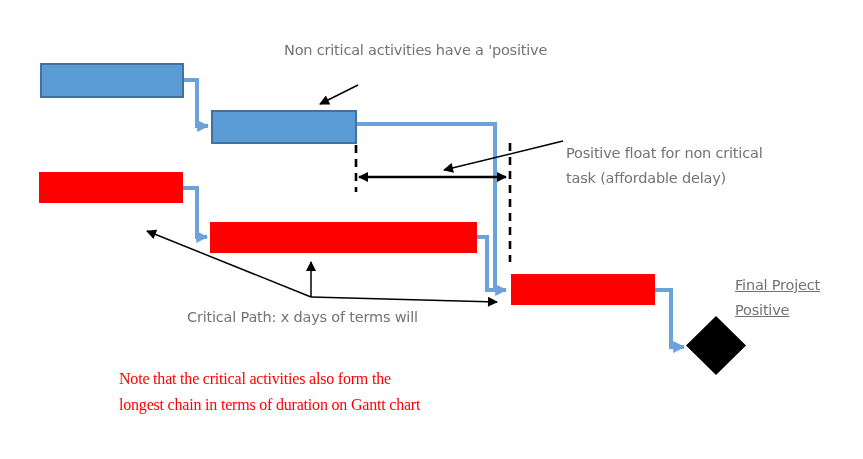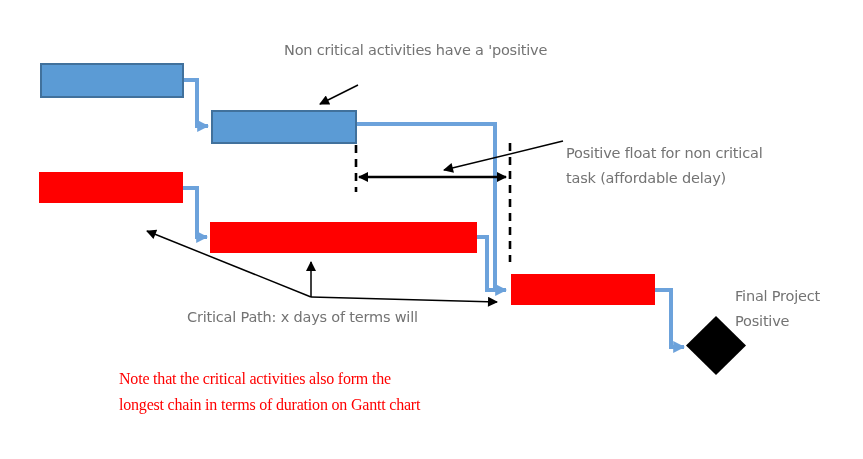--- a/index.html
+++ b/index.html
@@ -91,21 +91,21 @@
 
   <div class="ann" style="left:566px; top:106px;margin-top:35px;">
     <span class="line">Positive float for non critical</span>
     <span class="line">task (affordable delay)</span>
   </div>
 
   <div class="ann" style="left:187px; top:305px;">
     <span class="line">Critical Path: x days of terms will</span>
   </div>
 
-  <div class="ann" style="left:735px; top:284px;">
+  <div class="ann" style="left:735px; top:273px;text-decoration:underline;">
     <span class="line">Final Project</span>
     <span class="line">Positive</span>
   </div>
 
   <div class="ann note" style="left:119px; top:366px;">
     <span class="line">Note that the critical activities also form the</span>
     <span class="line">longest chain in terms of duration on Gantt chart</span>
   </div>
 
 </div>

